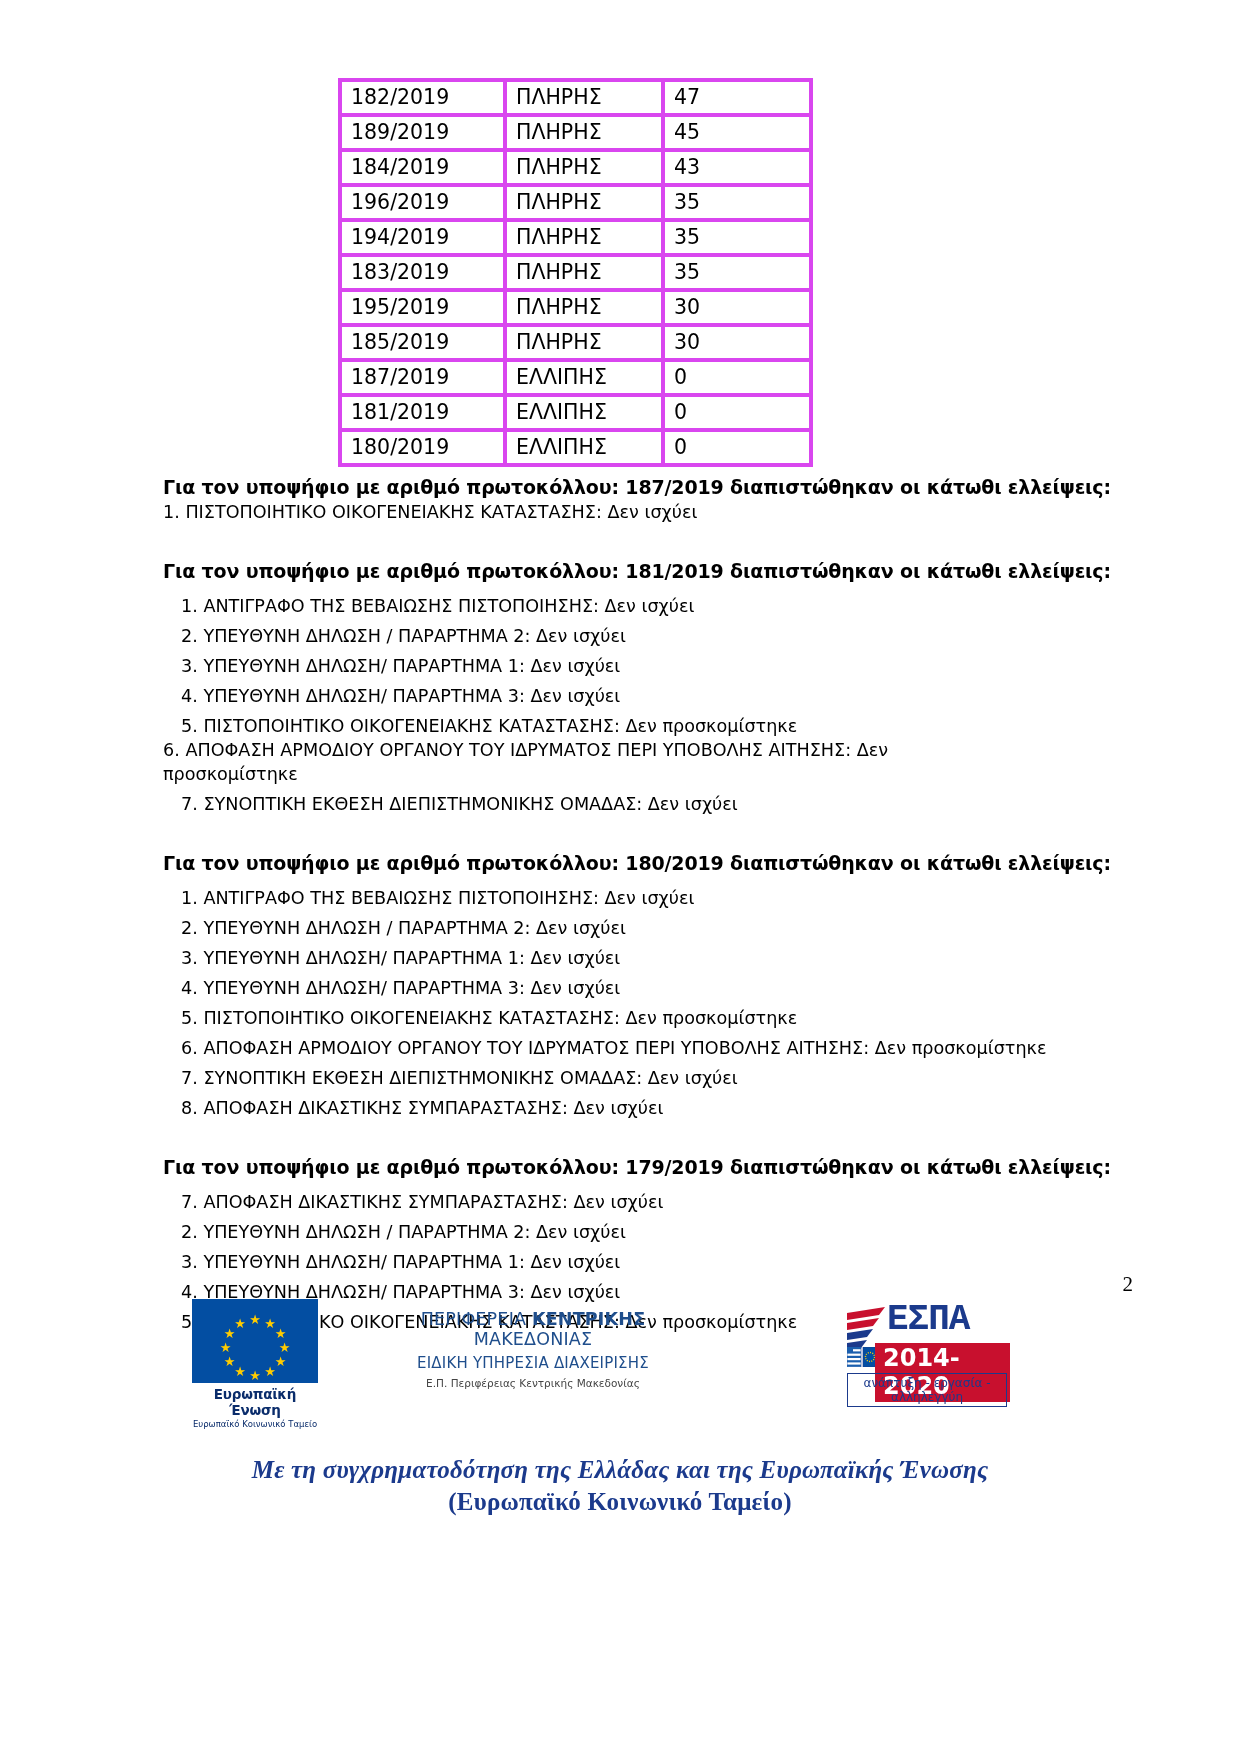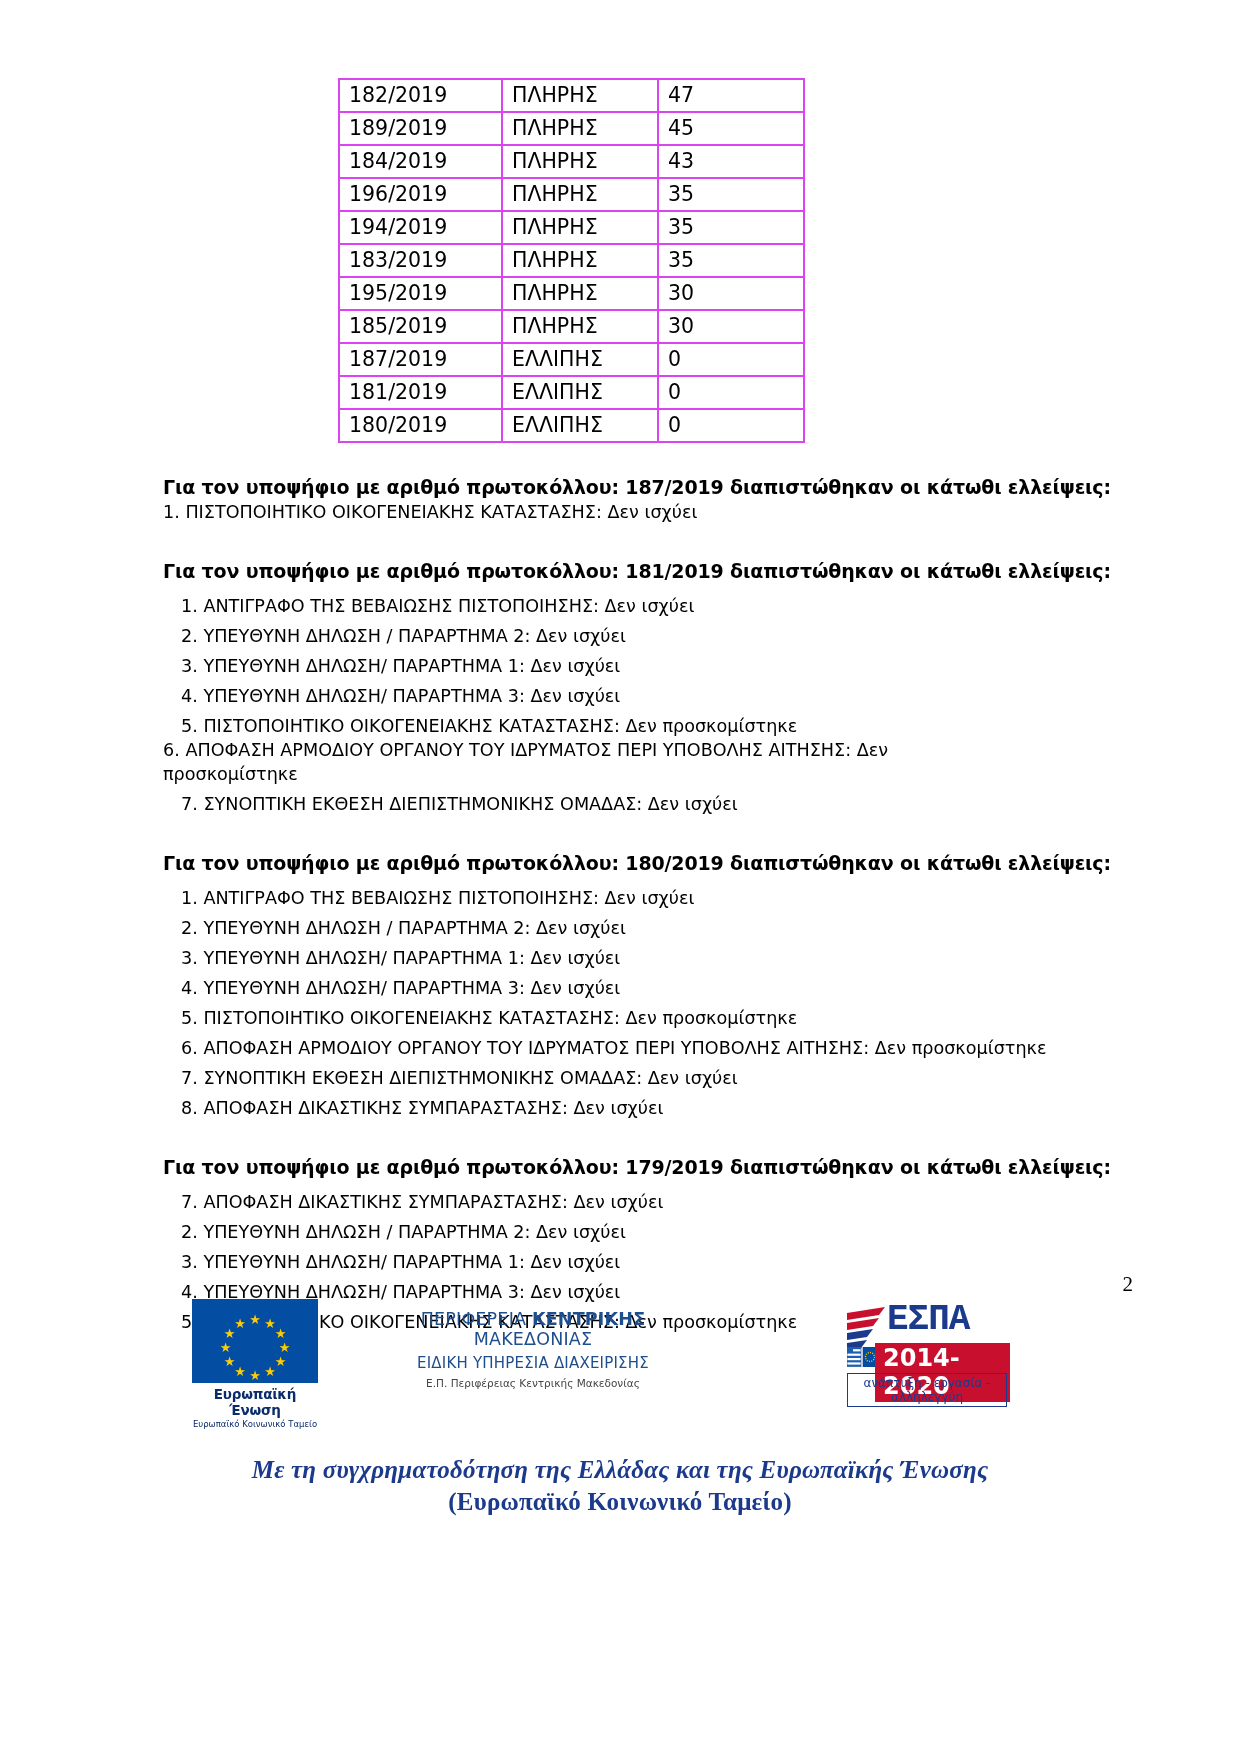--- a/index.html
+++ b/index.html
@@ -28,21 +28,21 @@
   .table-wrap {
     position: absolute;
     left: 338px;
     top: 78px;
   }
   table.results {
     border-collapse: collapse;
     table-layout: fixed;
   }
   table.results td {
-    border: 2px solid #d946ef;
+    border: 4px solid #d946ef;
     height: 31px;
     font-size: 20.5px;
     line-height: 31px;
     padding: 0 0 0 9px;
     vertical-align: middle;
     white-space: nowrap;
     font-family: "DejaVu Sans", "Liberation Sans", sans-serif;
   }
   table.results td.c-protocol { width: 152px; }
   table.results td.c-status   { width: 145px; }

